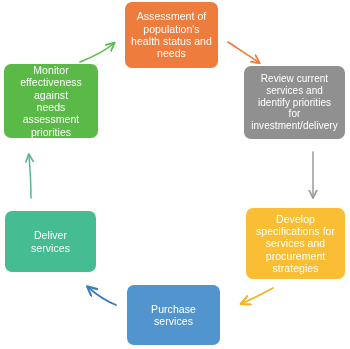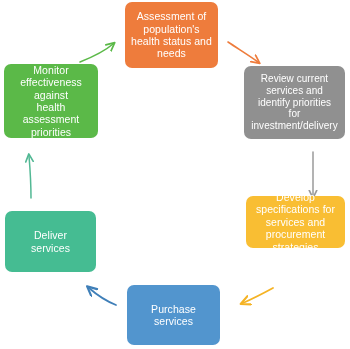--- a/index.html
+++ b/index.html
@@ -48,21 +48,21 @@
   
   #node-assessment {
     left: 125px; top: 2px; width: 93px; height: 66px;
     font-size: 10.5px;
   }
   #node-review {
     left: 244px; top: 66px; width: 101px; height: 73px;
     font-size: 10px;
   }
   #node-develop {
-    left: 246px; top: 196px; width: 99px; height: 52px;
+    left: 246px; top: 208px; width: 99px; height: 71px;
     font-size: 10.5px;
   }
   #node-purchase {
     left: 127px; top: 285px; width: 93px; height: 60px;
     font-size: 10.5px;
   }
   #node-deliver {
     left: 5px; top: 211px; width: 91px; height: 61px;
     font-size: 10.5px;
     justify-content: flex-end;
@@ -141,17 +141,17 @@
   </div>
 
   <div class="node" id="node-deliver" style="background: rgb(69, 188, 146); color: rgb(255, 255, 255);">
     <span class="node-label">Deliver
 services</span>
   </div>
 
   <div class="node" id="node-monitor" style="background: rgb(91, 185, 72); color: rgb(255, 255, 255);">
     <span class="node-label">Monitor
 effectiveness against
-health assessment
+needs assessment
 priorities</span>
   </div>
 
 </div>
 
 </body></html>

